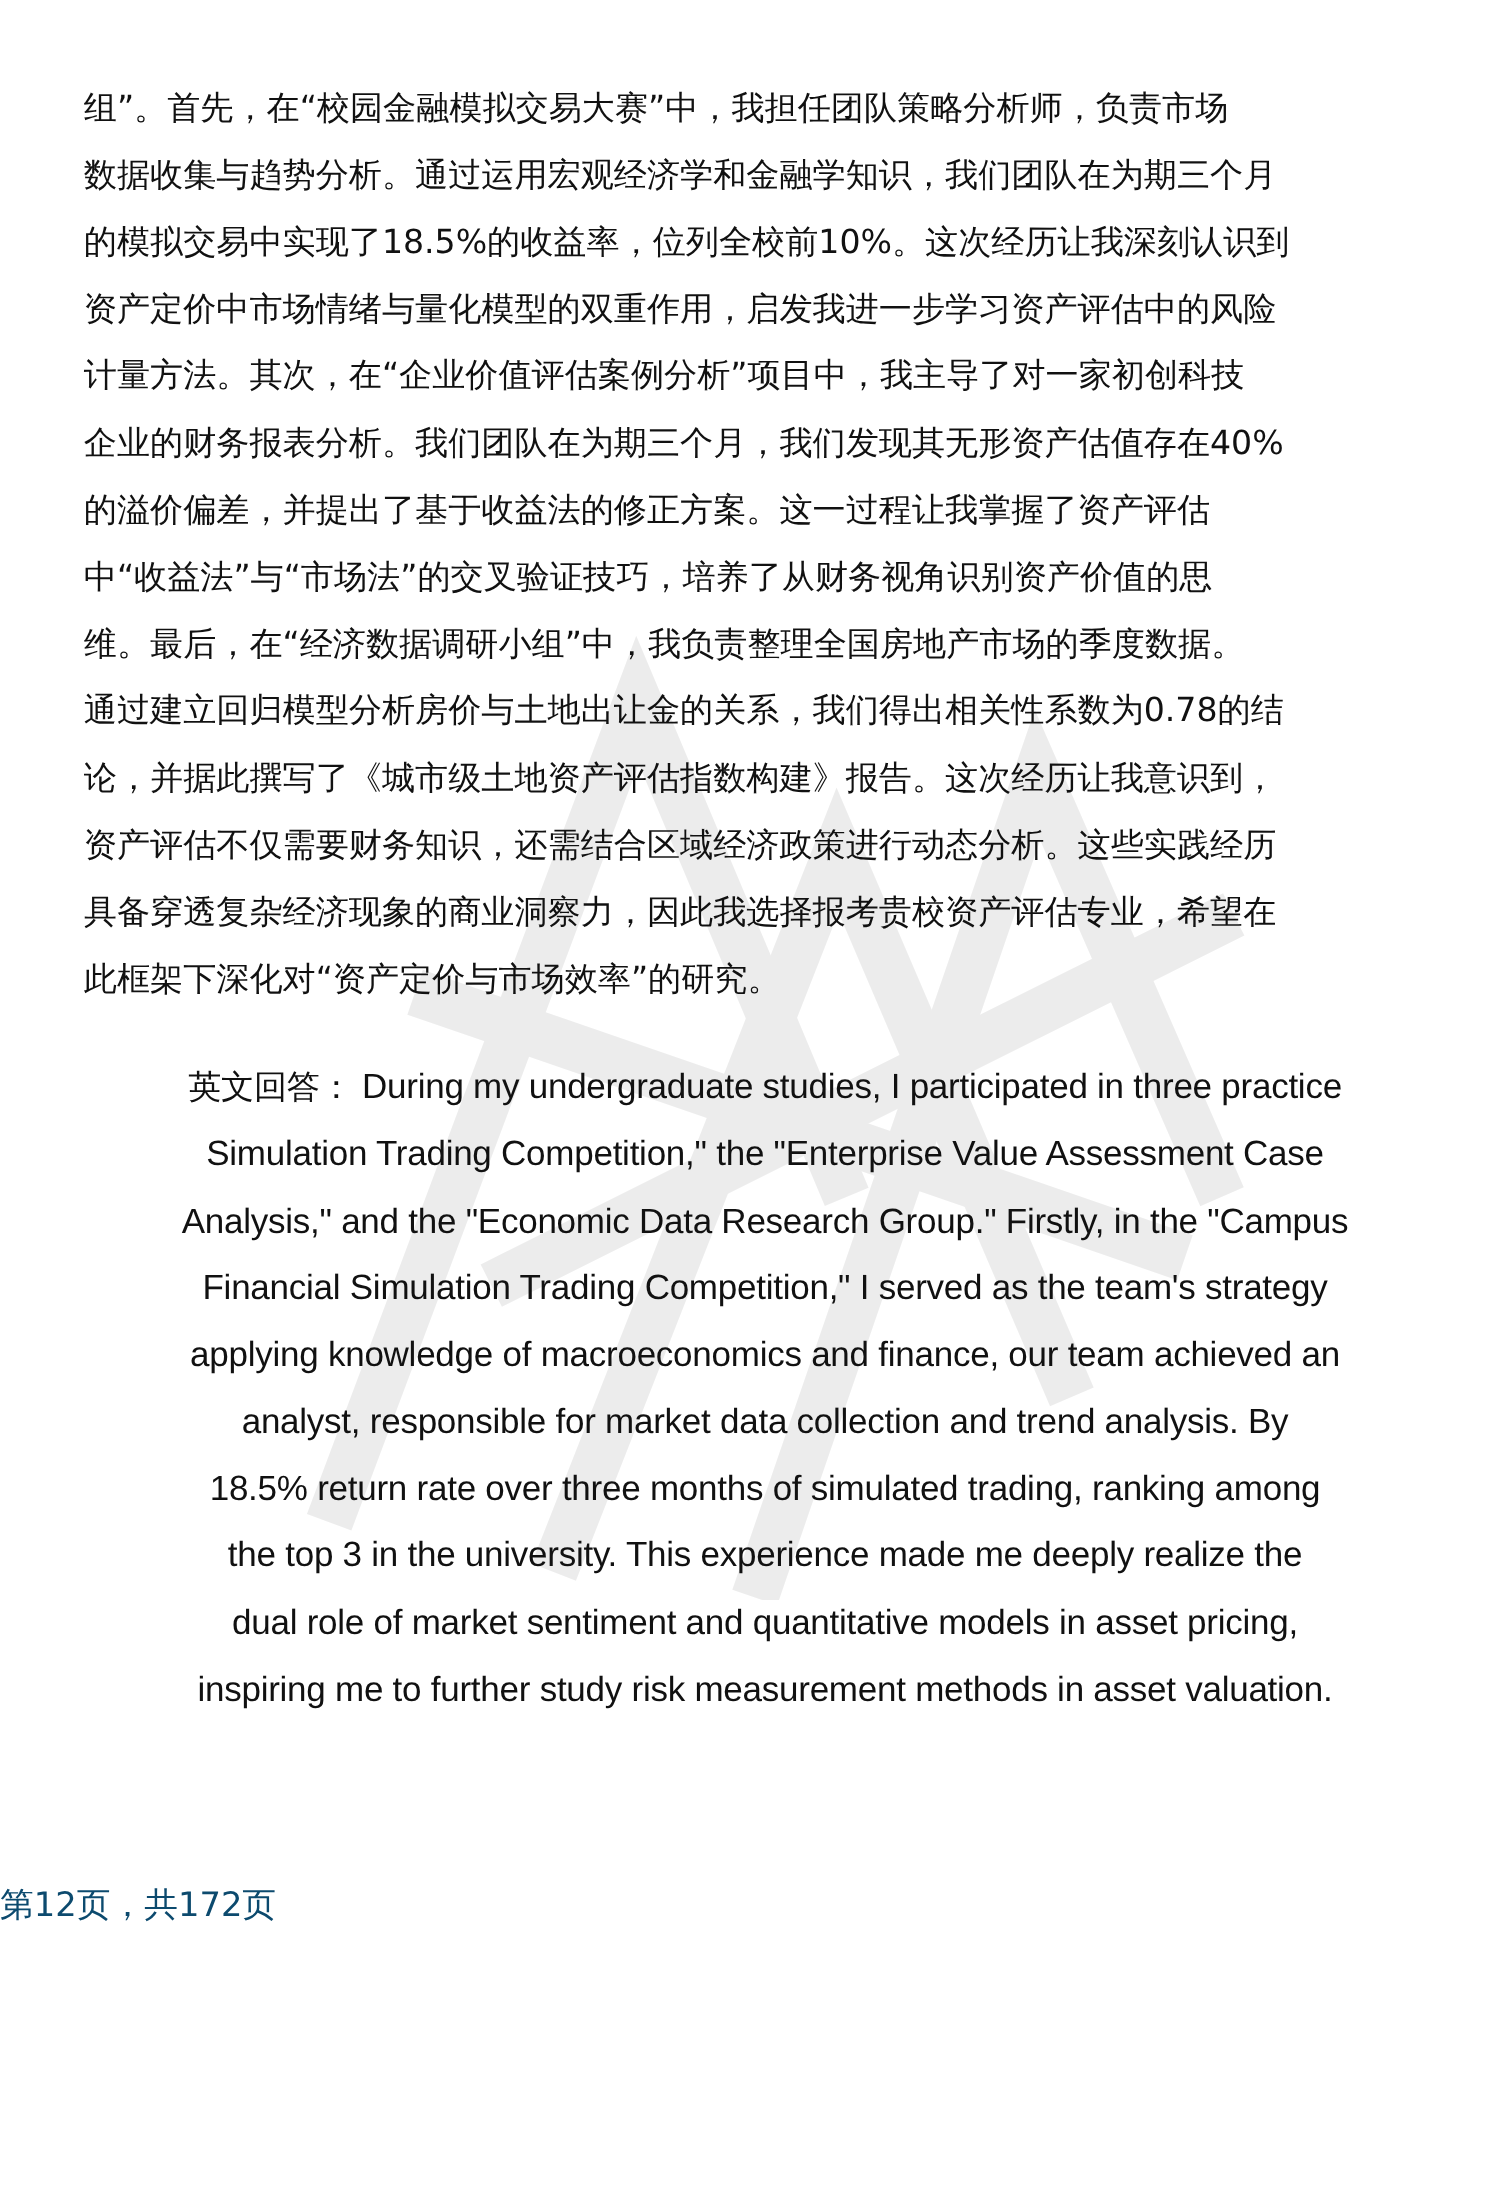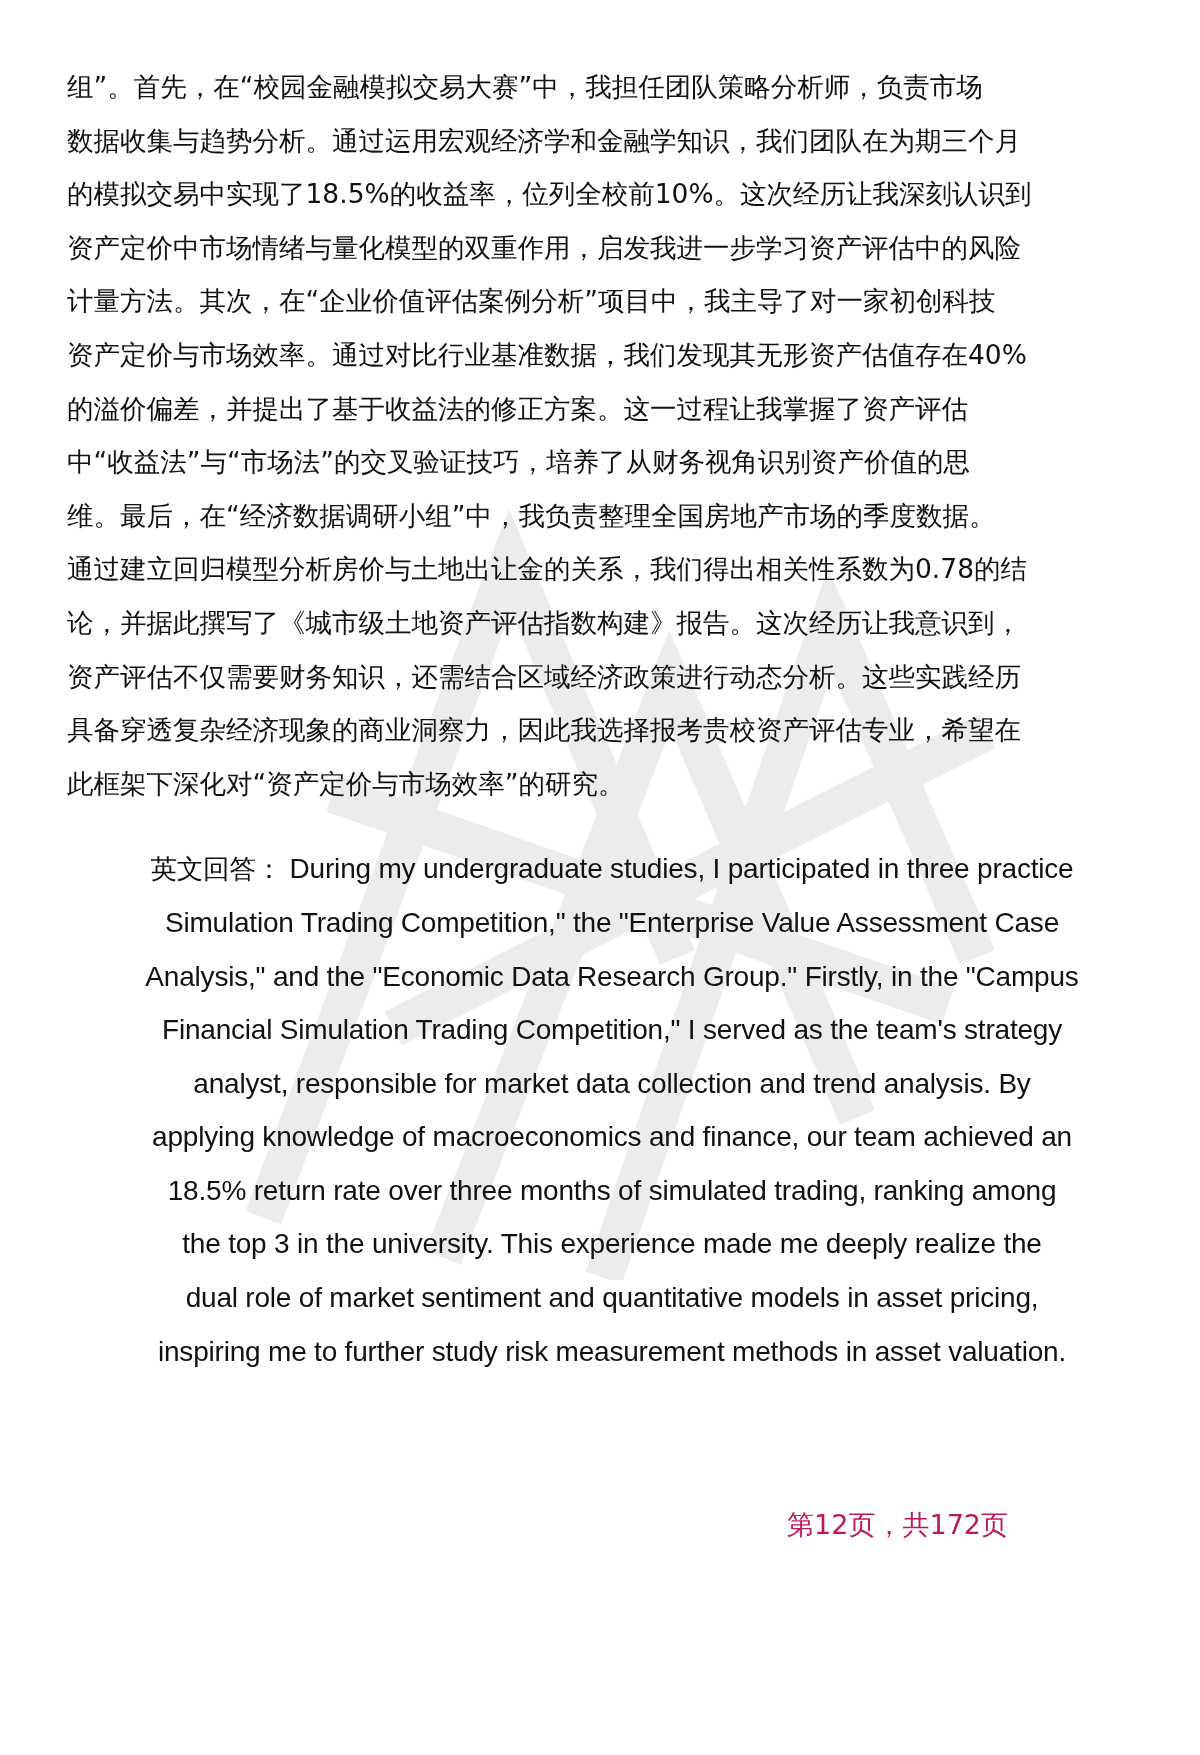--- a/index.html
+++ b/index.html
@@ -54,25 +54,25 @@
       font-family: "Liberation Sans", sans-serif;
       font-size: 28px;
       letter-spacing: -0.2px;
       text-align: center;
     }
     .footer {
       position: absolute;
       left: 0;
       width: 1008px;
       top: 1505px;
-      text-align: right;
+      text-align: left;
       font-family: "DejaVu Sans", sans-serif;
       font-size: 27px;
       line-height: 40px;
-      color: #be185d;
+      color: #0c4a6e;
     }
   </style>
 </head>
 <body>
 
 <div class="page">
 
   <svg class="watermark" viewBox="0 0 900 900">
     <g fill="none" stroke="#000" stroke-width="38" stroke-linecap="square">
       <path d="M120 820 L360 180 L520 560"></path>
@@ -83,40 +83,40 @@
     </g>
   </svg>
 
   <div class="content">
     <div class="zh">
       <span class="line">组”。首先，在“校园金融模拟交易大赛”中，我担任团队策略分析师，负责市场</span>
       <span class="line">数据收集与趋势分析。通过运用宏观经济学和金融学知识，我们团队在为期三个月</span>
       <span class="line">的模拟交易中实现了18.5%的收益率，位列全校前10%。这次经历让我深刻认识到</span>
       <span class="line">资产定价中市场情绪与量化模型的双重作用，启发我进一步学习资产评估中的风险</span>
       <span class="line">计量方法。其次，在“企业价值评估案例分析”项目中，我主导了对一家初创科技</span>
-      <span class="line">资产定价与市场效率。通过对比行业基准数据，我们发现其无形资产估值存在40%</span>
+      <span class="line">企业的财务报表分析。我们团队在为期三个月，我们发现其无形资产估值存在40%</span>
       <span class="line">的溢价偏差，并提出了基于收益法的修正方案。这一过程让我掌握了资产评估</span>
       <span class="line">中“收益法”与“市场法”的交叉验证技巧，培养了从财务视角识别资产价值的思</span>
       <span class="line">维。最后，在“经济数据调研小组”中，我负责整理全国房地产市场的季度数据。</span>
       <span class="line">通过建立回归模型分析房价与土地出让金的关系，我们得出相关性系数为0.78的结</span>
       <span class="line">论，并据此撰写了《城市级土地资产评估指数构建》报告。这次经历让我意识到，</span>
       <span class="line">资产评估不仅需要财务知识，还需结合区域经济政策进行动态分析。这些实践经历</span>
       <span class="line">具备穿透复杂经济现象的商业洞察力，因此我选择报考贵校资产评估专业，希望在</span>
       <span class="line">此框架下深化对“资产定价与市场效率”的研究。</span>
     </div>
 
     <div class="gap"></div>
 
     <div class="en">
       <span class="line"><span style="font-family: 'DejaVu Sans', sans-serif; font-size: 26.5px;">英文回答：</span><span> During my undergraduate studies, I participated in three practice</span></span>
       <span class="line">Simulation Trading Competition," the "Enterprise Value Assessment Case</span>
       <span class="line">Analysis," and the "Economic Data Research Group." Firstly, in the "Campus</span>
       <span class="line">Financial Simulation Trading Competition," I served as the team's strategy</span>
+      <span class="line">applying knowledge of macroeconomics and finance, our team achieved an</span>
       <span class="line">analyst, responsible for market data collection and trend analysis. By</span>
-      <span class="line">applying knowledge of macroeconomics and finance, our team achieved an</span>
       <span class="line">18.5% return rate over three months of simulated trading, ranking among</span>
       <span class="line">the top 3 in the university. This experience made me deeply realize the</span>
       <span class="line">dual role of market sentiment and quantitative models in asset pricing,</span>
       <span class="line">inspiring me to further study risk measurement methods in asset valuation.</span>
     </div>
   </div>
 
   <div class="footer">第12页，共172页</div>
 </div>
 

